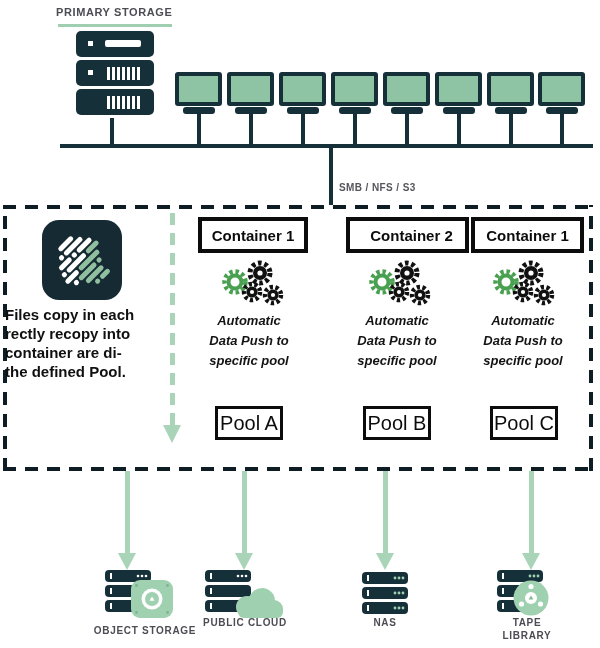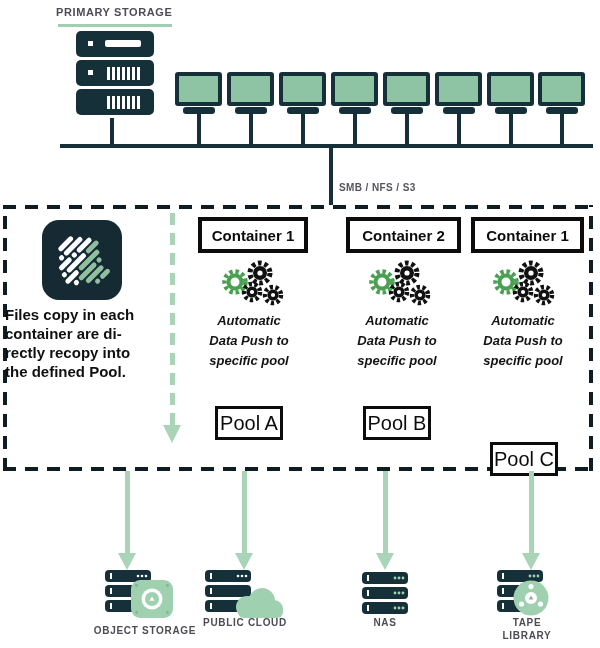--- a/index.html
+++ b/index.html
@@ -146,22 +146,22 @@
       <line x1="27" y1="52" x2="45" y2="52" stroke="#8fbf9f"></line>
       <line x1="52" y1="52" x2="52.2" y2="52" stroke="#8fbf9f"></line>
       <line x1="30" y1="59" x2="48" y2="59" stroke="#8fbf9f"></line>
       <line x1="36" y1="66" x2="36.2" y2="66" stroke="#8fbf9f"></line>
       <line x1="43" y1="66" x2="50" y2="66" stroke="#8fbf9f"></line>
     </g>
   </svg>
 
   <div class="abs note" style="left:2px;top:100px;width:152px;">
     <div>Files copy in each</div>
+    <div>rectly recopy into</div>
     <div>container are di-</div>
-    <div>rectly recopy into</div>
     <div>the defined Pool.</div>
   </div>
 
   <div class="abs dash-arrow-line" style="left:167px;top:8px;height:212px;"></div>
   <div class="abs dash-arrow-head" style="left:160px;top:220px;"></div>
 
   <div class="abs container-box" style="left:195px;top:12px;width:102px;">
     <span>Container 1</span>
   </div>
   <svg class="abs" style="left:213px;top:52px;" width="74" height="52" viewBox="0 0 74 52">
@@ -181,21 +181,21 @@
   </svg>
   <div class="abs caption" style="left:185px;top:106px;width:122px;">
     <div>Automatic</div>
     <div>Data Push to</div>
     <div>specific pool</div>
   </div>
   <div class="abs pool-box" style="left:212px;top:201px;">
     <span>Pool A</span>
   </div>
 
-  <div class="abs container-box" style="left:343px;top:12px;width:107px;">
+  <div class="abs container-box" style="left:343px;top:12px;width:107px;padding-left:8px;">
     <span>Container 2</span>
   </div>
   <svg class="abs" style="left:360px;top:52px;" width="74" height="52" viewBox="0 0 74 52">
     <g fill="none" stroke="#4aa051">
       <circle cx="19" cy="25" r="10.5" stroke-width="4.5" stroke-dasharray="3.4 2.8"></circle>
       <circle cx="19" cy="25" r="6.5" stroke-width="4"></circle>
     </g>
     <circle cx="44" cy="16" r="10" fill="none" stroke="#111" stroke-width="5" stroke-dasharray="3.6 2.8"></circle>
     <circle cx="44" cy="16" r="7" fill="#111"></circle>
       <circle cx="44" cy="16" r="2.6" fill="#fff"></circle>
@@ -231,21 +231,21 @@
       <circle cx="36" cy="35" r="2.1" fill="#fff"></circle>
     <circle cx="57" cy="38" r="8" fill="none" stroke="#111" stroke-width="4.5" stroke-dasharray="3.2 2.5"></circle>
     <circle cx="57" cy="38" r="5.6" fill="#111"></circle>
       <circle cx="57" cy="38" r="2.1" fill="#fff"></circle>
   </svg>
   <div class="abs caption" style="left:459px;top:106px;width:122px;">
     <div>Automatic</div>
     <div>Data Push to</div>
     <div>specific pool</div>
   </div>
-  <div class="abs pool-box" style="left:487px;top:201px;margin-top:36px;">
+  <div class="abs pool-box" style="left:487px;top:201px;">
     <span>Pool C</span>
   </div>
 </div>
 
 <div class="abs dn-arrow-line" style="left:125px;"></div>
 <div class="abs dn-arrow-head" style="left:118px;"></div>
 <div class="abs dn-arrow-line" style="left:242px;"></div>
 <div class="abs dn-arrow-head" style="left:235px;"></div>
 <div class="abs dn-arrow-line" style="left:383px;"></div>
 <div class="abs dn-arrow-head" style="left:376px;"></div>

